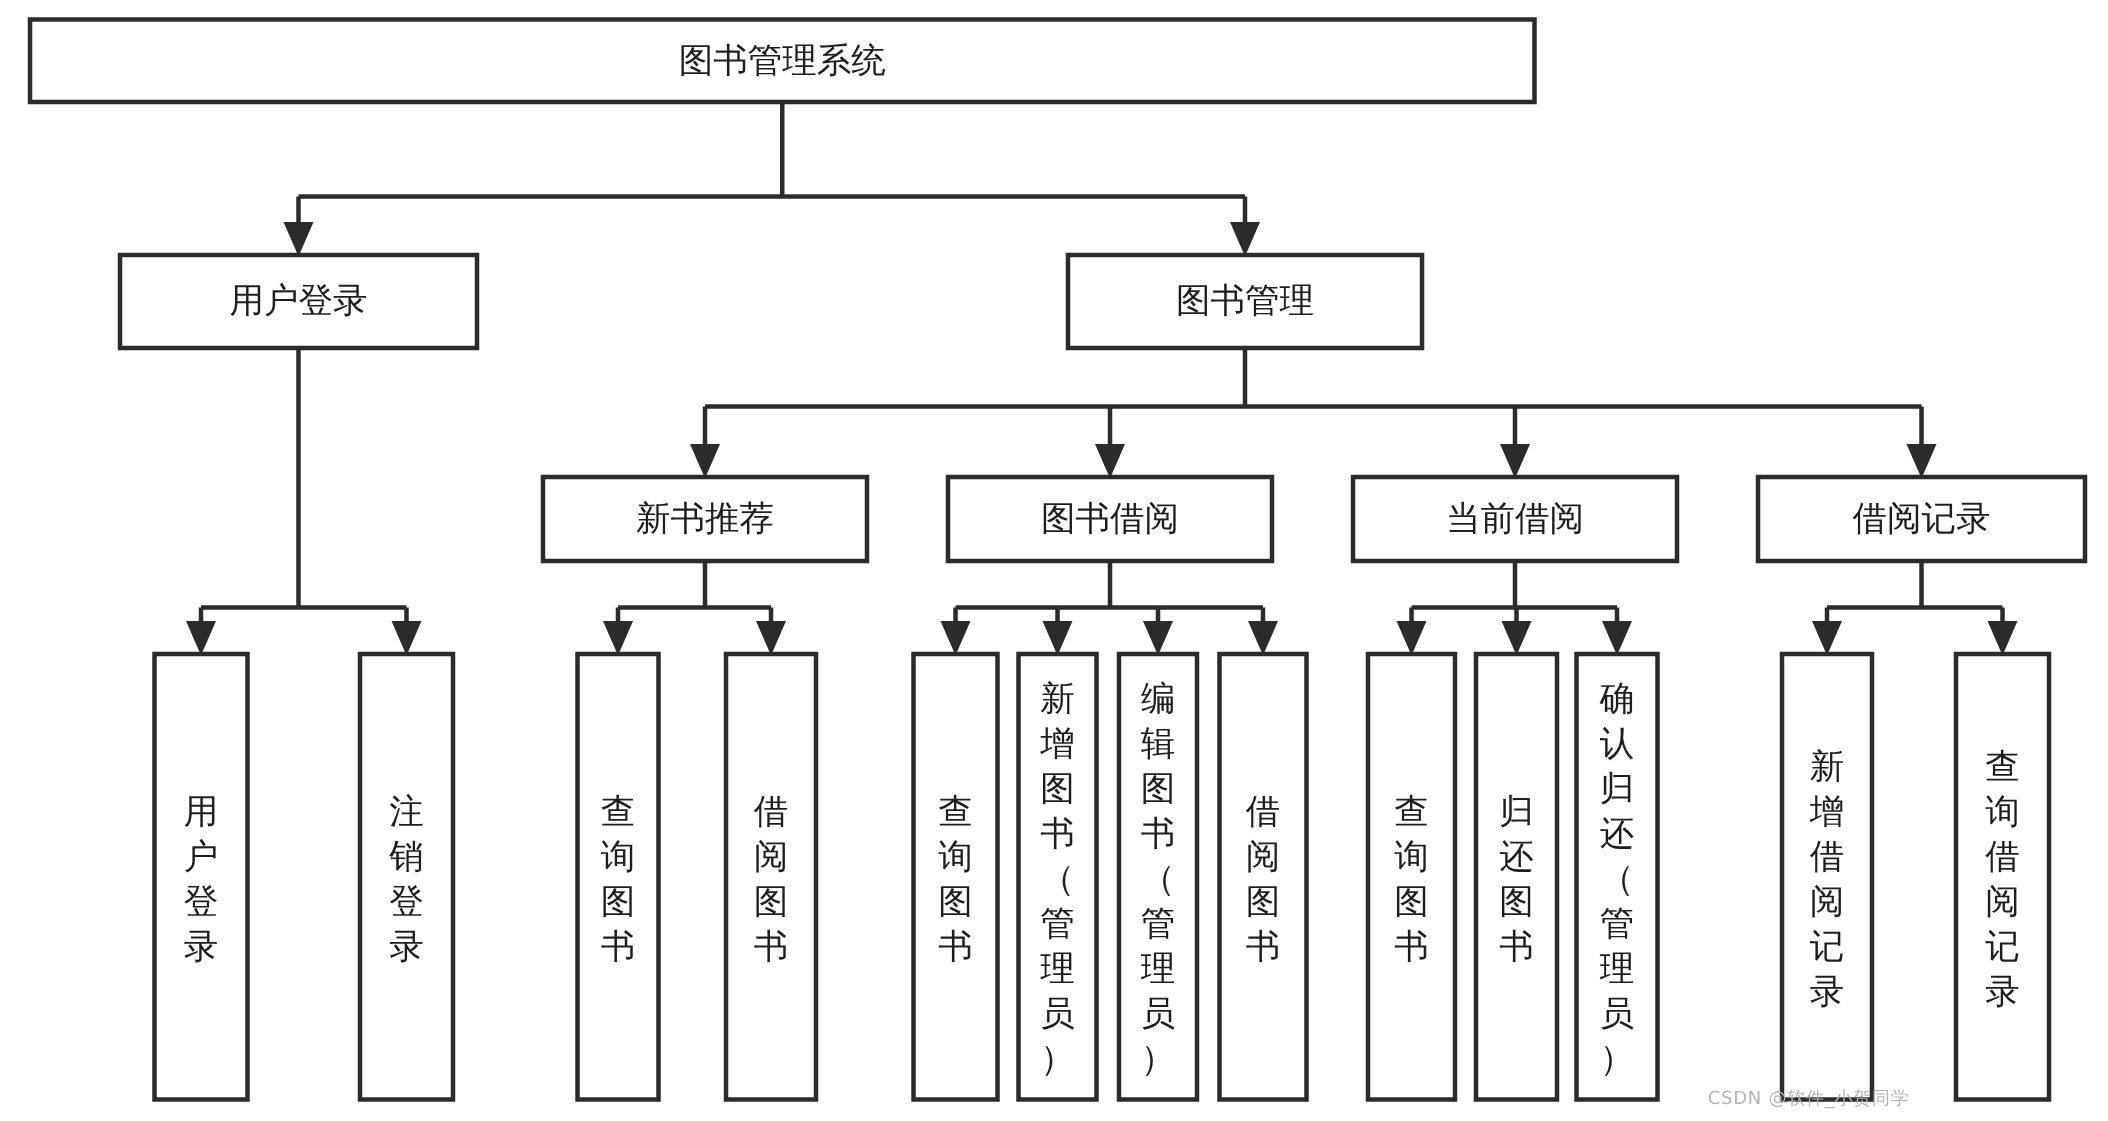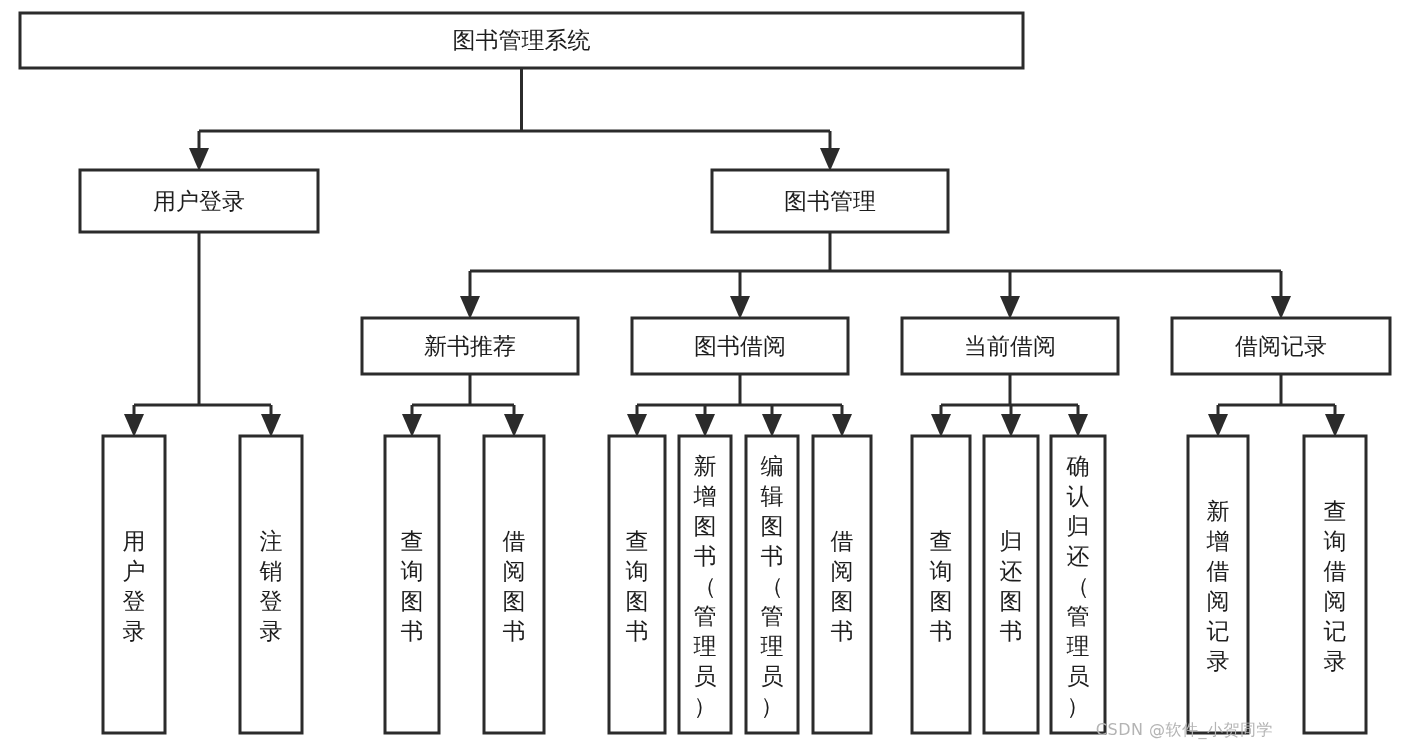--- a/index.html
+++ b/index.html
@@ -54,21 +54,21 @@
     font-family: "DejaVu Sans", "Liberation Sans", sans-serif;
     font-size: 23px;
     fill: #1d1d1d;
     text-anchor: middle;
   }
   .watermark {
     position: absolute;
     right: 8px;
     bottom: 6px;
     font-family: "DejaVu Sans", "Liberation Sans", sans-serif;
-    font-size: 16px;
+    font-size: 12px;
     color: #b4b4b4;
     white-space: nowrap;
     letter-spacing: 0.5px;
     user-select: none;
   }
 </style>
 </head>
 <body>
 
 <div id="diagram-root">

